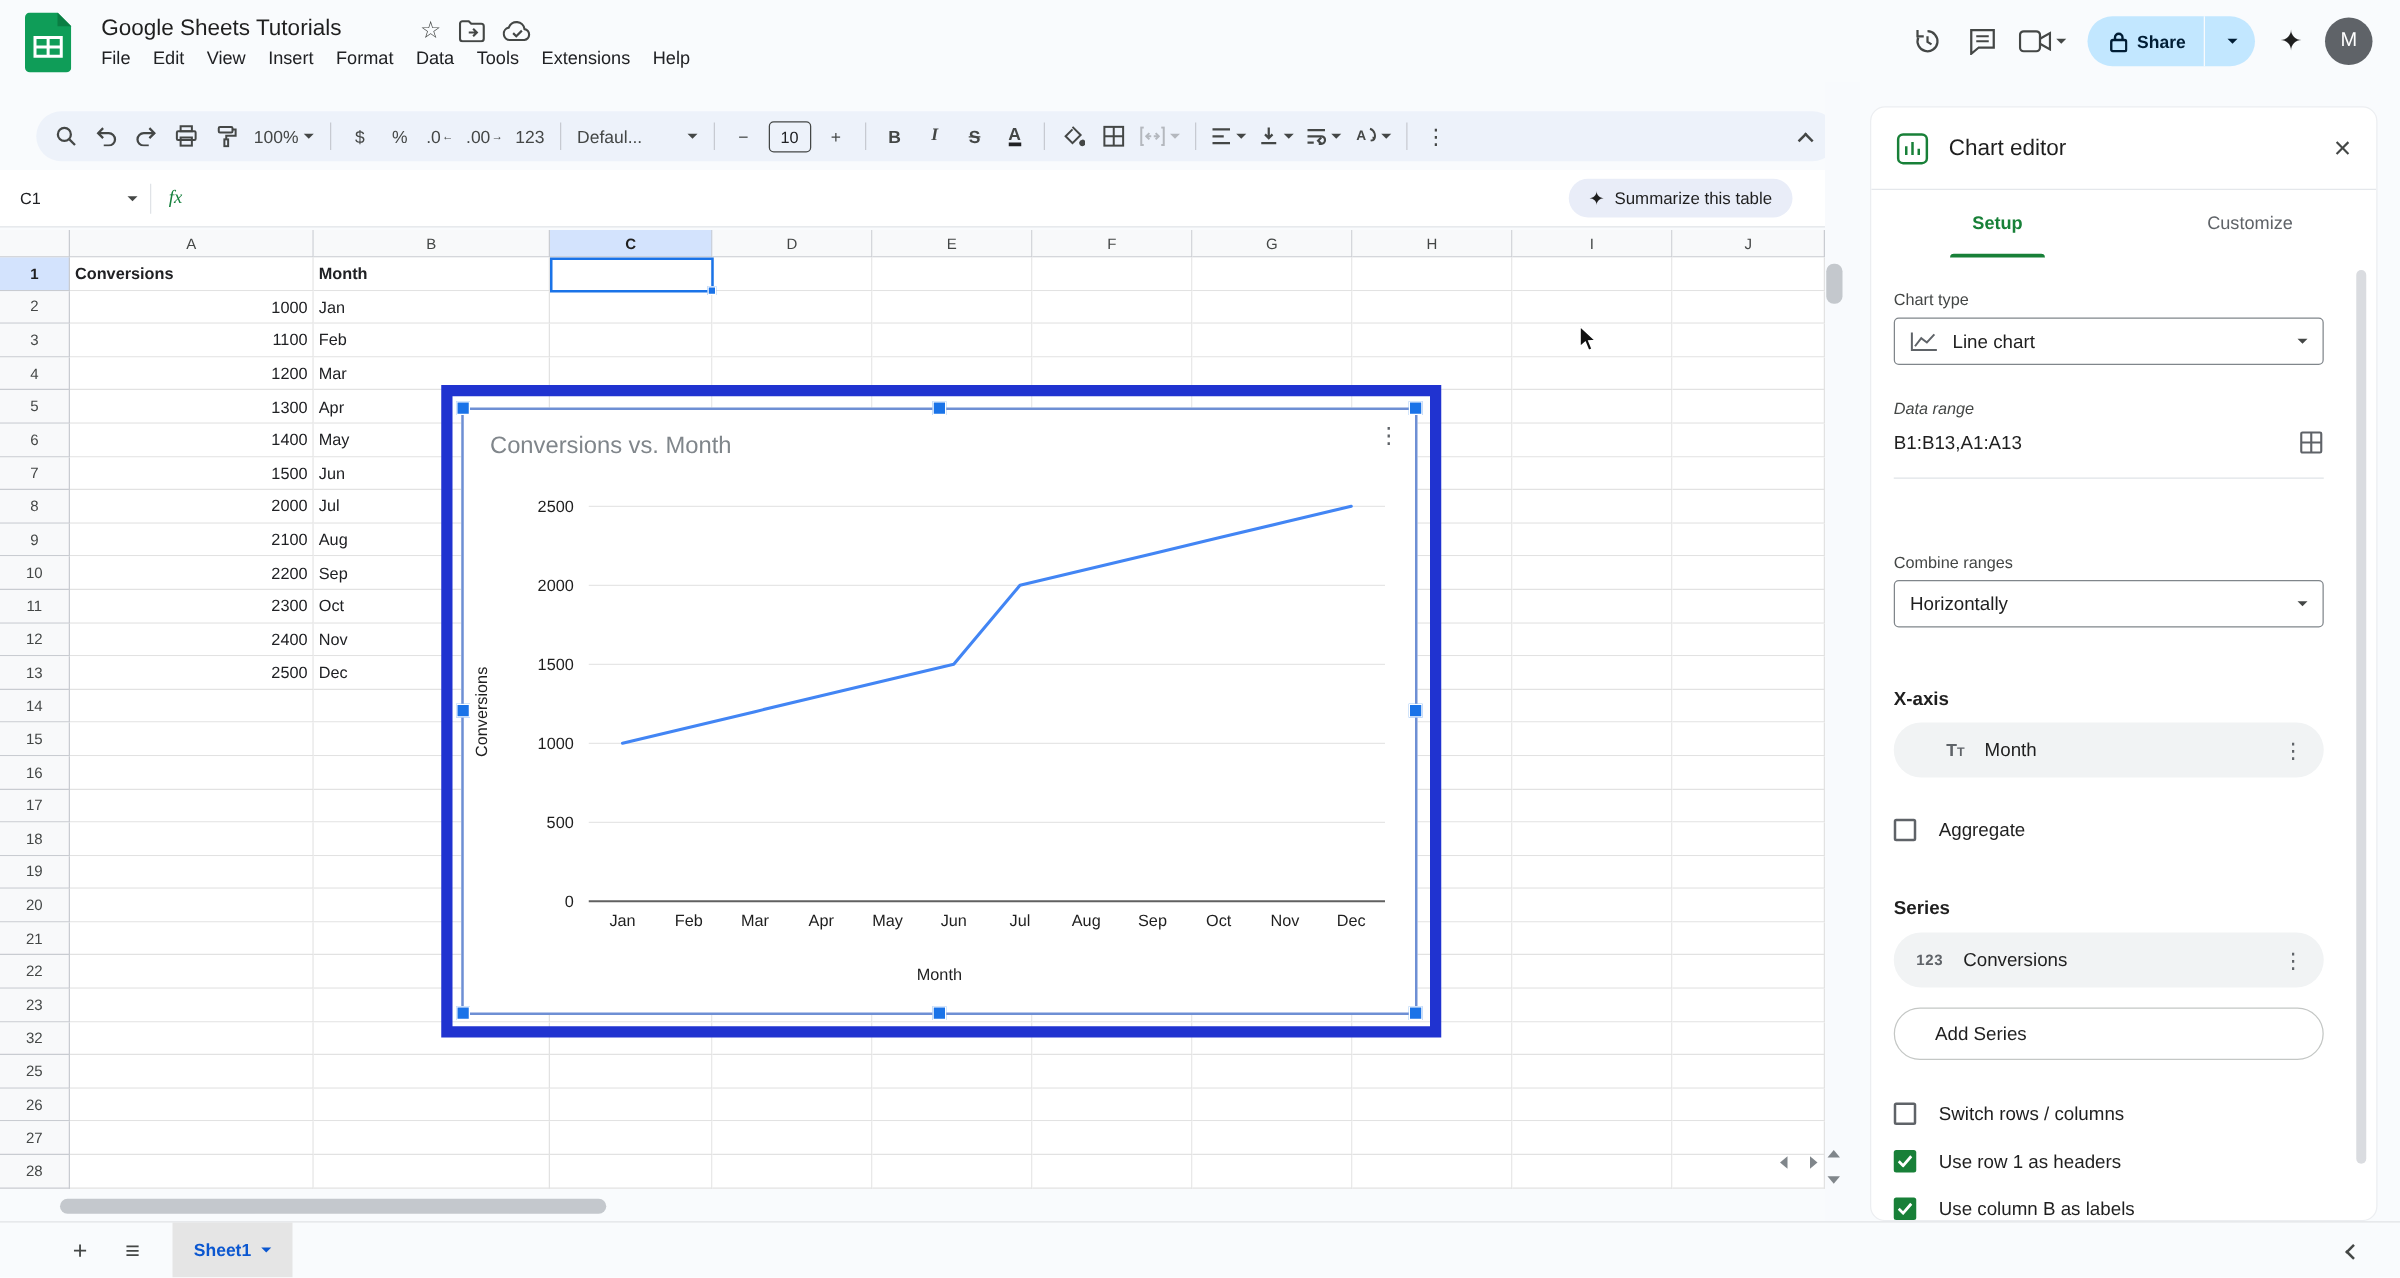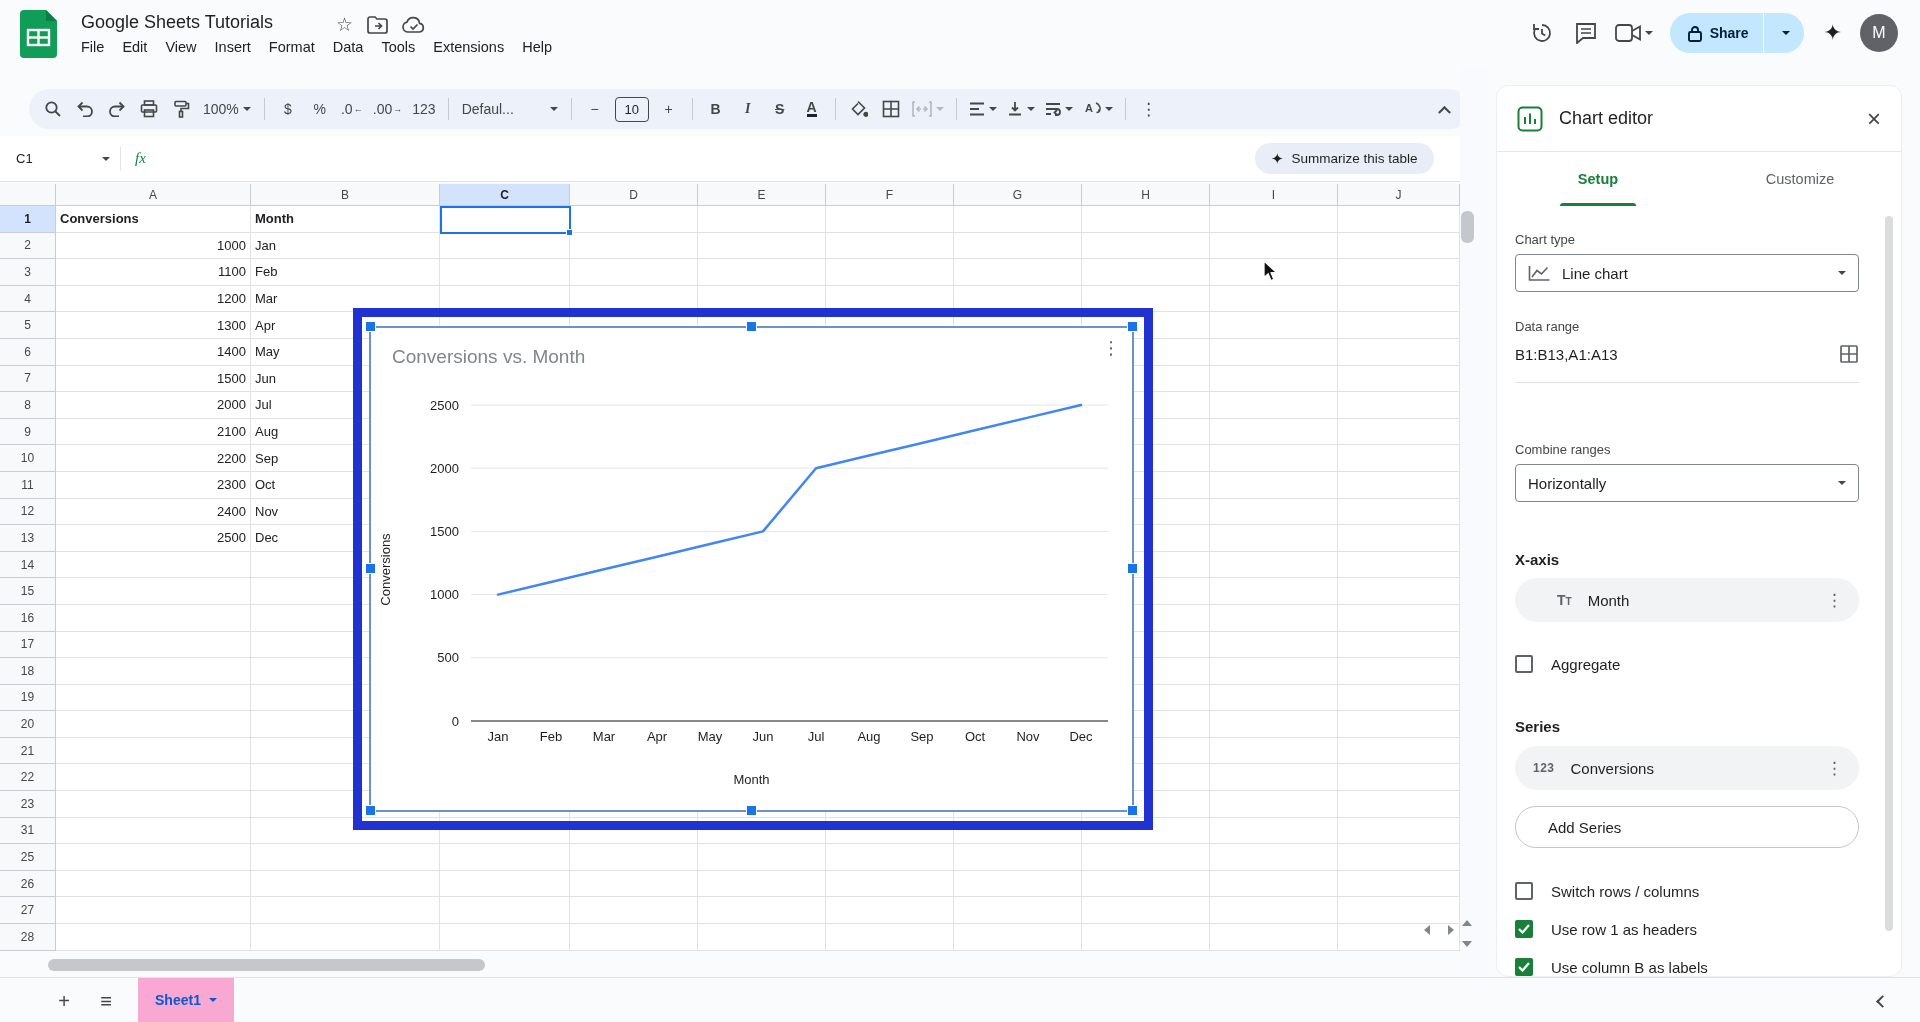--- a/index.html
+++ b/index.html
@@ -100,21 +100,21 @@
   .add-series { position:absolute; left:18px; width:344px; height:42px; border:1px solid #c4c7c5; border-radius:21px; display:flex; align-items:center; padding:0 32px; font-size:15px; color:#1f1f1f; background:#fff; }
   .cb-row { position:absolute; left:18px; display:flex; align-items:center; gap:18px; font-size:15px; color:#1f1f1f; height:24px; }
   .cb { width:18px; height:18px; border-radius:2px; flex:0 0 auto; }
   .cb.off { border:2px solid #5f6368; background:#fff; }
   .cb.on { background:#188038; display:flex; align-items:center; justify-content:center; }
   .p-scroll { position:absolute; left:388px; top:130px; width:8px; height:715px; border-radius:4px; background:#dadce0; }
 
   
   .bbar { position:absolute; left:0; top:977px; width:1920px; height:45px; background:#f9fbfd; border-top:1px solid #e1e3e6; }
   .bb-ic { position:absolute; top:9px; width:28px; height:28px; display:flex; align-items:center; justify-content:center; font-size:20px; color:#444746; }
-  .sheet-tab { position:absolute; left:138px; top:0; width:96px; height:44px; background:#f9a8d4; display:flex; align-items:center; justify-content:center; gap:8px; font-size:14px; font-weight:700; color:#0b57d0;text-align:right; }
+  .sheet-tab { position:absolute; left:138px; top:0; width:96px; height:44px; background:#e5e5e5; display:flex; align-items:center; justify-content:center; gap:8px; font-size:14px; font-weight:700; color:#0b57d0;text-align:right; }
   .sheet-tab .dd { border-top-color:#0b57d0; margin:0; }
   .chev-left { width:9px; height:9px; border-left:2px solid #444746; border-bottom:2px solid #444746; transform:rotate(45deg); }
 </style>
 </head>
 <body>
 
 <div class="topbar">
   <span class="logo">
     <svg width="37" height="48" viewBox="0 0 37 48">
       <path d="M4 0 h22 l11 11 v33 a4 4 0 0 1 -4 4 H4 a4 4 0 0 1 -4 -4 V4 a4 4 0 0 1 4 -4 Z" fill="#0f9d58"></path>
@@ -590,21 +590,21 @@
     <div class="gcell"></div>
     <div class="gcell"></div>
     <div class="gcell"></div>
     <div class="gcell"></div>
     <div class="gcell"></div>
     <div class="gcell"></div>
     <div class="gcell"></div>
     <div class="gcell"></div>
     <div class="gcell"></div>
     <div class="gcell"></div>
-    <div class="ghead">31</div>
+    <div class="ghead">32</div>
     <div class="gcell"></div>
     <div class="gcell"></div>
     <div class="gcell"></div>
     <div class="gcell"></div>
     <div class="gcell"></div>
     <div class="gcell"></div>
     <div class="gcell"></div>
     <div class="gcell"></div>
     <div class="gcell"></div>
     <div class="gcell"></div>
@@ -741,21 +741,21 @@
     <span>
       <svg width="22" height="16" viewBox="0 0 22 16" fill="none" stroke="#5f6368" stroke-width="1.6">
         <path d="M1.5 1 v14 h20"></path>
           <polyline points="4,12 9,5.5 13.5,9 19.5,2.5"></polyline>
       </svg>
     </span>
     <span>Line chart</span>
     <span class="dd"></span>
   </div>
 
-  <span class="p-label" style="top:233px;">Data range</span>
+  <span class="p-label" style="top:233px;font-style:italic;">Data range</span>
   <div class="p-value-row" style="top:258px;">
     <span>B1:B13,A1:A13</span>
     <span style="margin-left:auto;">
       <svg width="20" height="20" viewBox="0 0 20 20" fill="none" stroke="#5f6368" stroke-width="1.7">
         <rect x="2" y="2" width="16" height="16" rx="1"></rect>
           <path d="M10 2 v16 M2 10 h16"></path>
       </svg>
     </span>
   </div>
   <div class="p-divider" style="top:296px;"></div>

